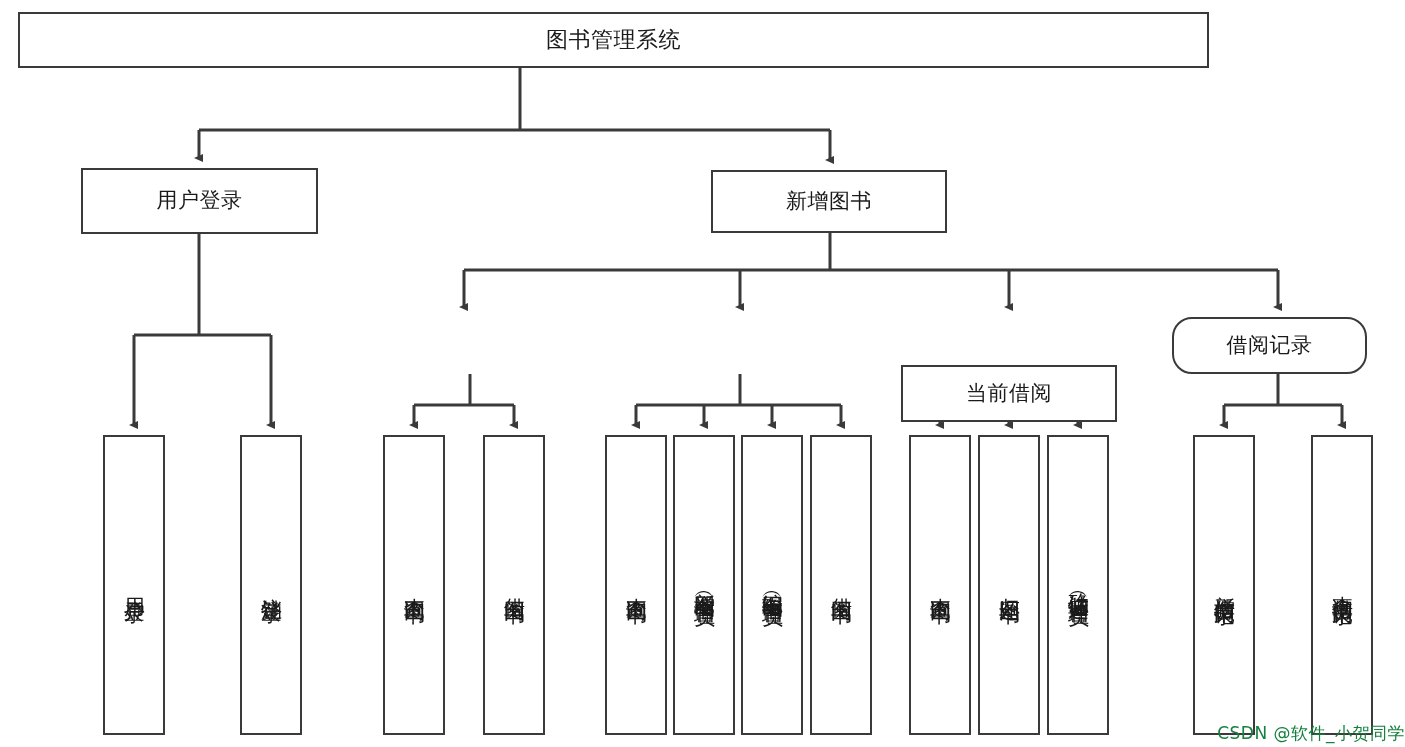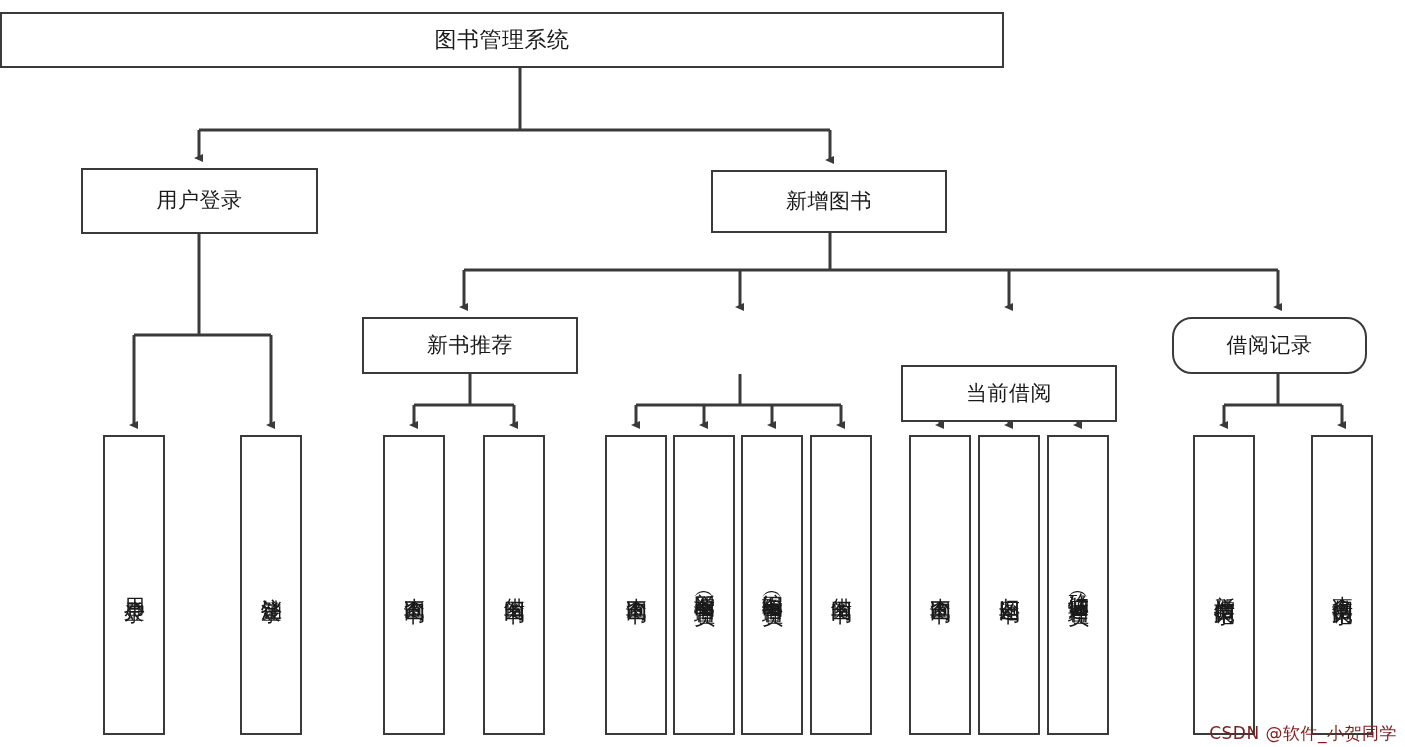--- a/index.html
+++ b/index.html
@@ -44,24 +44,24 @@
     text-orientation:upright;
     font-size:21px;
     line-height:1.18;
     letter-spacing:2px;
     white-space:normal;
     max-height:100%;
   }
 
   #watermark{
     position:absolute;
-    right:8px;
+    right:0;
     bottom:2px;
     font-size:17px;
-    color:#7f1d1d;
+    color:#15803d;
     letter-spacing:0.5px;
     white-space:nowrap;
     pointer-events:none;
   }
 </style>
 </head>
 <body>
 
 <div id="canvas">
 
@@ -108,35 +108,32 @@
       <path d="M1009,405 L1009,425" marker-end="url(#arrow)"></path>
       <path d="M1078,405 L1078,425" marker-end="url(#arrow)"></path>
 
       <path d="M1278,374 L1278,405"></path>
       <path d="M1224,405 L1342,405"></path>
       <path d="M1224,405 L1224,425" marker-end="url(#arrow)"></path>
       <path d="M1342,405 L1342,425" marker-end="url(#arrow)"></path>
     </g>
   </svg>
 
-  <div class="node root horiz" style="left:0;top:12px;width:1004px;height:56px;">
+  <div class="node root horiz" style="left:18px;top:12px;width:1191px;height:56px;">
     <span class="lbl">图书管理系统</span>
   </div>
 
   <div class="node horiz" style="left:81px;top:168px;width:237px;height:66px;">
     <span class="lbl">用户登录</span>
   </div>
 
   <div class="node horiz" style="left:711px;top:170px;width:236px;height:63px;">
     <span class="lbl">新增图书</span>
   </div>
 
-  <div class="node horiz" style="left:362px;top:317px;width:216px;height:57px;">
-    <span class="lbl">新书推荐</span>
-  </div>
 
 
   <div class="node horiz" style="left:901px;top:317px;width:216px;height:57px;margin-top:48px;">
     <span class="lbl">当前借阅</span>
   </div>
 
   <div class="node horiz" style="left:1172px;top:317px;width:195px;height:57px;border-radius:20px;">
     <span class="lbl">借阅记录</span>
   </div>
 

